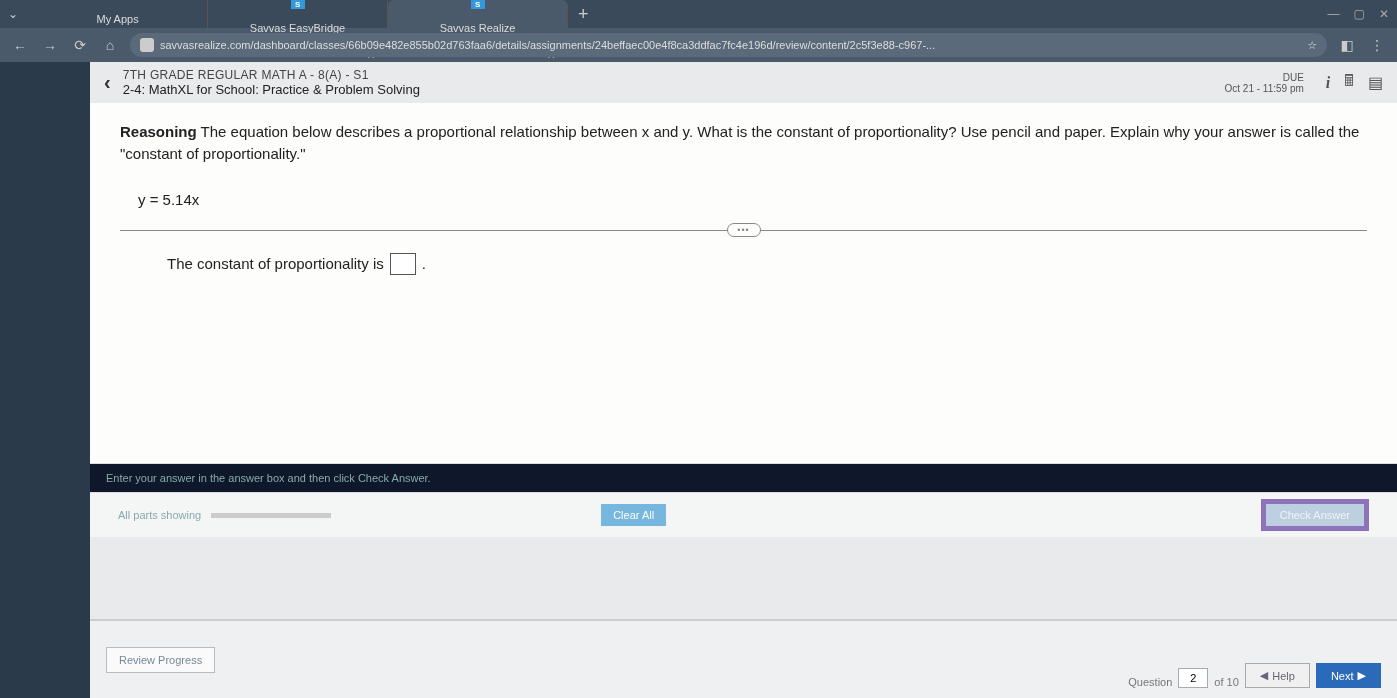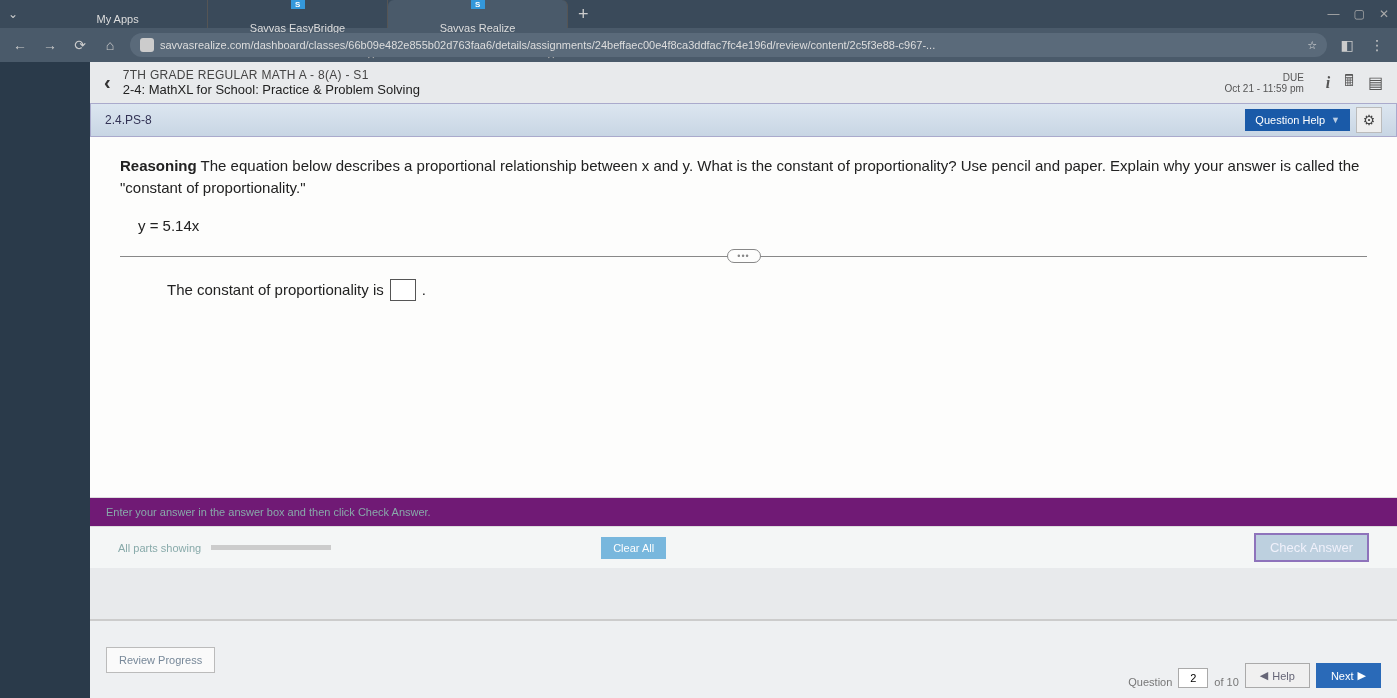--- a/index.html
+++ b/index.html
@@ -36,33 +36,33 @@
 
 .sub-header { background: linear-gradient(#dce6f0, #c8d6e4); border: 1px solid #aac; display: flex; align-items: center; padding: 4px 14px; height: 34px; }
 .question-id { font-size: 12px; color: #335; }
 .qhelp-btn { margin-left: auto; background: #1a5aa8; color: white; font-size: 11px; padding: 5px 10px; border: none; cursor: pointer; display: flex; align-items: center; gap: 6px; }
 .qhelp-btn .chev { font-size: 9px; opacity: 0.7; }
 .gear-btn { margin-left: 6px; background: #eee; border: 1px solid #bbb; width: 26px; height: 26px; display: flex; align-items: center; justify-content: center; cursor: pointer; font-size: 14px; color: #444; }
 
 .question-body { padding: 18px 30px; background: #fdfdfc; height: 360px; position: relative; }
 .q-text { font-size: 15px; color: #222; line-height: 1.45; }
 .q-label { font-weight: bold; }
-.equation { margin-top: 18px; font-size: 15px; color: #222; padding-left: 18px; }
+.equation { margin-top: 26px; font-size: 15px; color: #222; padding-left: 18px; }
 .hr-wrap { position: relative; margin-top: 22px; }
 .hr-line { border: none; border-top: 1px solid #888; }
 .hr-handle { position: absolute; top: -7px; left: 50%; transform: translateX(-50%); background: #fdfdfc; border: 1px solid #888; border-radius: 8px; width: 34px; height: 14px; display: flex; align-items: center; justify-content: center; color: #888; font-size: 9px; letter-spacing: 1px; }
 .answer-row { margin-top: 22px; font-size: 15px; color: #222; display: flex; align-items: center; gap: 6px; margin-left: 47px; }
 .answer-box { width: 26px; height: 22px; border: 1px solid #555; background: white; text-align: center; font-size: 14px; }
 
-.hint-row { padding: 8px 16px; font-size: 11px; color: #8aa; background: #701a75; border-top: 1px solid #ddd; }
+.hint-row { padding: 8px 16px; font-size: 11px; color: #8aa; background: #0f172a; border-top: 1px solid #ddd; }
 .status-row { display: flex; align-items: center; padding: 6px 28px; background: #f4f6f6; border-top: 1px solid #ddd; gap: 10px; }
 .parts-label { font-size: 11px; color: #8aa; }
 .progress-bar { width: 120px; height: 5px; background: #ccc; }
 .clear-btn { margin-left: 260px; background: #5aa8d8; color: white; border: none; font-size: 11px; padding: 5px 12px; cursor: pointer; opacity: 0.8; }
-.check-btn { margin-left: auto; background: #9ab8d0; color: #eef; border: 2px solid #4c1d95; font-size: 13px; padding: 5px 14px; cursor: pointer; opacity: 0.6; }
+.check-btn { margin-left: auto; background: #9ab8d0; color: #eef; border: 5px solid #4c1d95; font-size: 11px; padding: 5px 14px; cursor: pointer; opacity: 0.6; }
 
 .footer-row { position: absolute; bottom: 0; left: 0; right: 0; display: flex; align-items: center; padding: 10px 16px; border-top: 2px solid #ccc; background: #eef0f2; }
 .review-btn { background: #fafafa; border: 1px solid #bbb; color: #789; font-size: 11px; padding: 6px 12px; cursor: pointer; }
 .pager { margin-left: auto; display: flex; align-items: flex-end; gap: 6px; font-size: 11px; color: #777; }
 .page-input { width: 30px; height: 20px; border: 1px solid #aaa; text-align: center; font-size: 11px; }
 .nav-btn { border: 1px solid #aaa; padding: 5px 14px; font-size: 11px; cursor: pointer; display: flex; align-items: center; gap: 4px; }
 .back-btn { background: #f0f0f0; color: #667; }
 .next-btn { background: #2a6ab8; color: white; border-color: #2a6ab8; margin-top: 32px; }
 </style>
 </head>
@@ -120,30 +120,20 @@
       <div>DUE</div>
       <div>Oct 21 - 11:59 pm</div>
     </div>
     <div class="header-icons">
       <span class="info-i">i</span>
       <span>🖩</span>
       <span>▤</span>
     </div>
   </div>
 
-  <div class="sub-header">
-    <span class="question-id">2.4.PS-8</span>
-    <button class="qhelp-btn">
-      <span>Question Help</span>
-      <span class="chev">▼</span>
-    </button>
-    <div class="gear-btn">
-      <span>⚙</span>
-    </div>
-  </div>
 
   <div class="question-body">
     <div class="q-text">
       <span class="q-label">Reasoning</span>
       <span>The equation below describes a proportional relationship between x and y. What is the constant of proportionality? Use pencil and paper. Explain why your answer is called the "constant of proportionality."</span>
     </div>
     <div class="equation">y = 5.14x</div>
     <div class="hr-wrap">
       <hr class="hr-line">
       <div class="hr-handle">•••</div>

